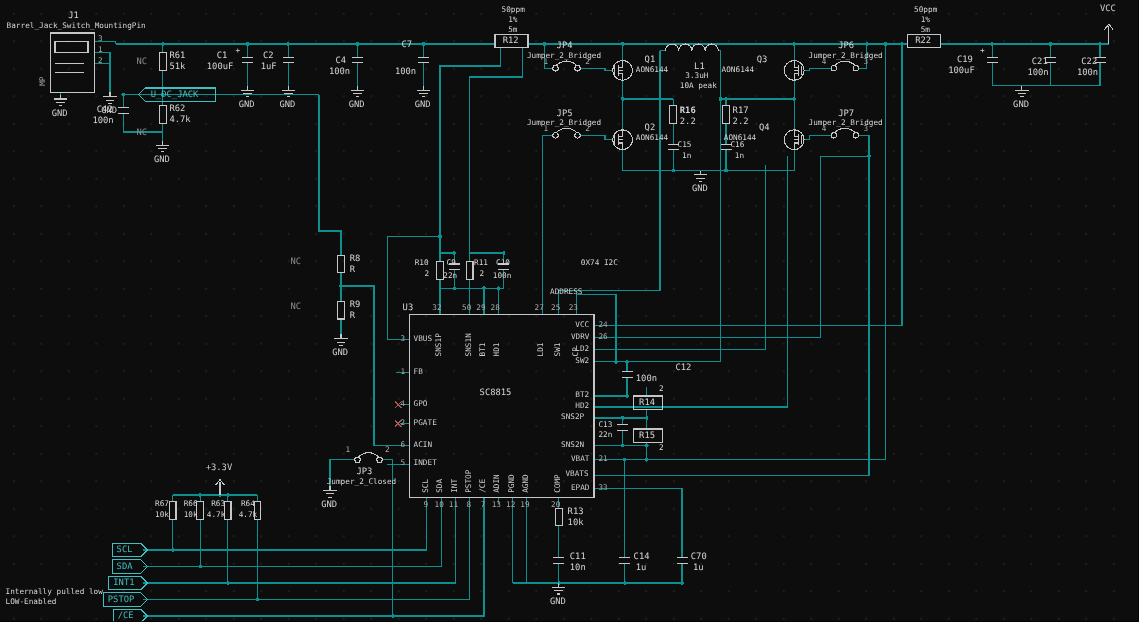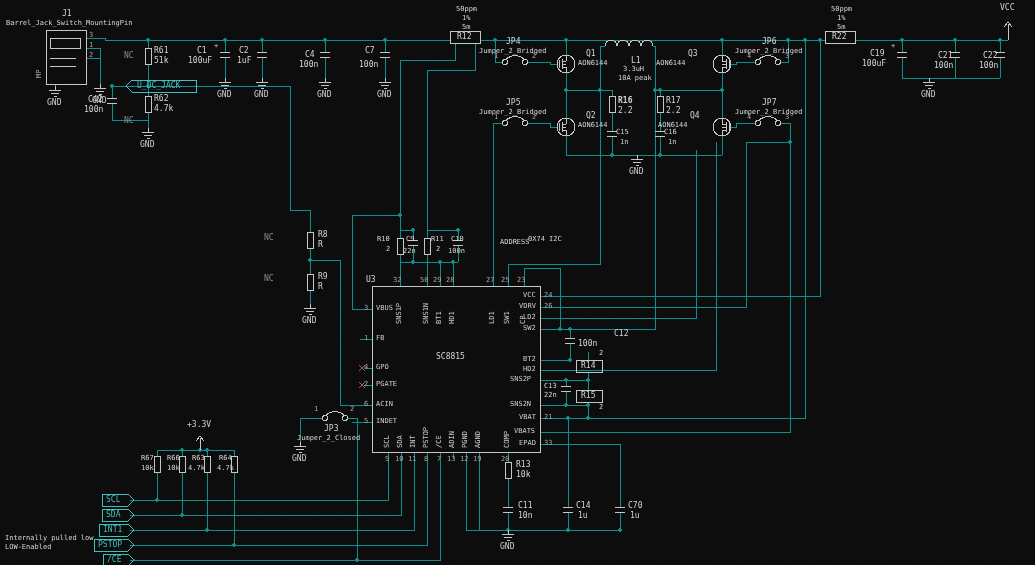--- a/index.html
+++ b/index.html
@@ -216,21 +216,21 @@
       <span class="t " style="left: 237px; top: 57px;">1uF</span>
       <span class="t hl" style="left: 137px; top: 82px;">U_DC_JACK</span>
       <span class="t " style="left: 88px; top: 96px;">C42</span>
       <span class="t " style="left: 84px; top: 106px;">100n</span>
       <span class="t " style="left: 154px; top: 95px;">R62</span>
       <span class="t " style="left: 154px; top: 105px;">4.7k</span>
       <span class="t nc" style="left: 124px; top: 117px;">NC</span>
       <span class="t pwr" style="left: 140px; top: 141px;">GND</span>
       <span class="t " style="left: 305px; top: 51px;">C4</span>
       <span class="t " style="left: 299px; top: 61px;">100n</span>
-      <span class="t " style="left: 365px; top: 47px;">C7</span>
+      <span class="t " style="left: 365px; top: 37px;">C7</span>
       <span class="t " style="left: 359px; top: 61px;">100n</span>
       <span class="t pwr" style="left: 217px; top: 91px;">GND</span>
       <span class="t pwr" style="left: 254px; top: 91px;">GND</span>
       <span class="t pwr" style="left: 317px; top: 91px;">GND</span>
       <span class="t pwr" style="left: 377px; top: 91px;">GND</span>
       <span class="t sm" style="left: 456px; top: 6px;">50ppm</span>
       <span class="t sm" style="left: 462px; top: 15px;">1%</span>
       <span class="t sm" style="left: 462px; top: 24px;">5m</span>
       <span class="t box" style="left: 457px; top: 33px;">R12</span>
       <span class="t " style="left: 506px; top: 38px;">JP4</span>
@@ -291,21 +291,21 @@
       <span class="t pwr" style="left: 302px; top: 317px;">GND</span>
       <span class="t sm" style="left: 377px; top: 236px;">R10</span>
       <span class="t sm" style="left: 386px; top: 246px;">2</span>
       <span class="t sm" style="left: 406px; top: 236px;">C9</span>
       <span class="t sm" style="left: 403px; top: 248px;">22n</span>
       <span class="t sm" style="left: 431px; top: 236px;">R11</span>
       <span class="t sm" style="left: 436px; top: 246px;">2</span>
       <span class="t sm" style="left: 451px; top: 236px;">C10</span>
       <span class="t sm" style="left: 448px; top: 248px;">100n</span>
       <span class="t sm" style="left: 496px; top: 236px; padding-left: 32px;">0X74 I2C</span>
-      <span class="t sm" style="left: 500px; top: 239px;">ADDRESS</span>
+      <span class="t sm" style="left: 500px; top: 262px;">ADDRESS</span>
       <span class="t " style="left: 366px; top: 276px;">U3</span>
       <span class="t " style="left: 436px; top: 353px;">SC8815</span>
       <span class="t pin" style="left: 376px; top: 305px;">VBUS</span>
       <span class="t pn" style="left: 364px; top: 305px;">3</span>
       <span class="t pin" style="left: 376px; top: 335px;">FB</span>
       <span class="t pn" style="left: 364px; top: 335px;">1</span>
       <span class="t pin" style="left: 376px; top: 364px;">GPO</span>
       <span class="t pn" style="left: 364px; top: 364px;">4</span>
       <span class="t pin" style="left: 376px; top: 381px;">PGATE</span>
       <span class="t pn" style="left: 364px; top: 381px;">2</span>

